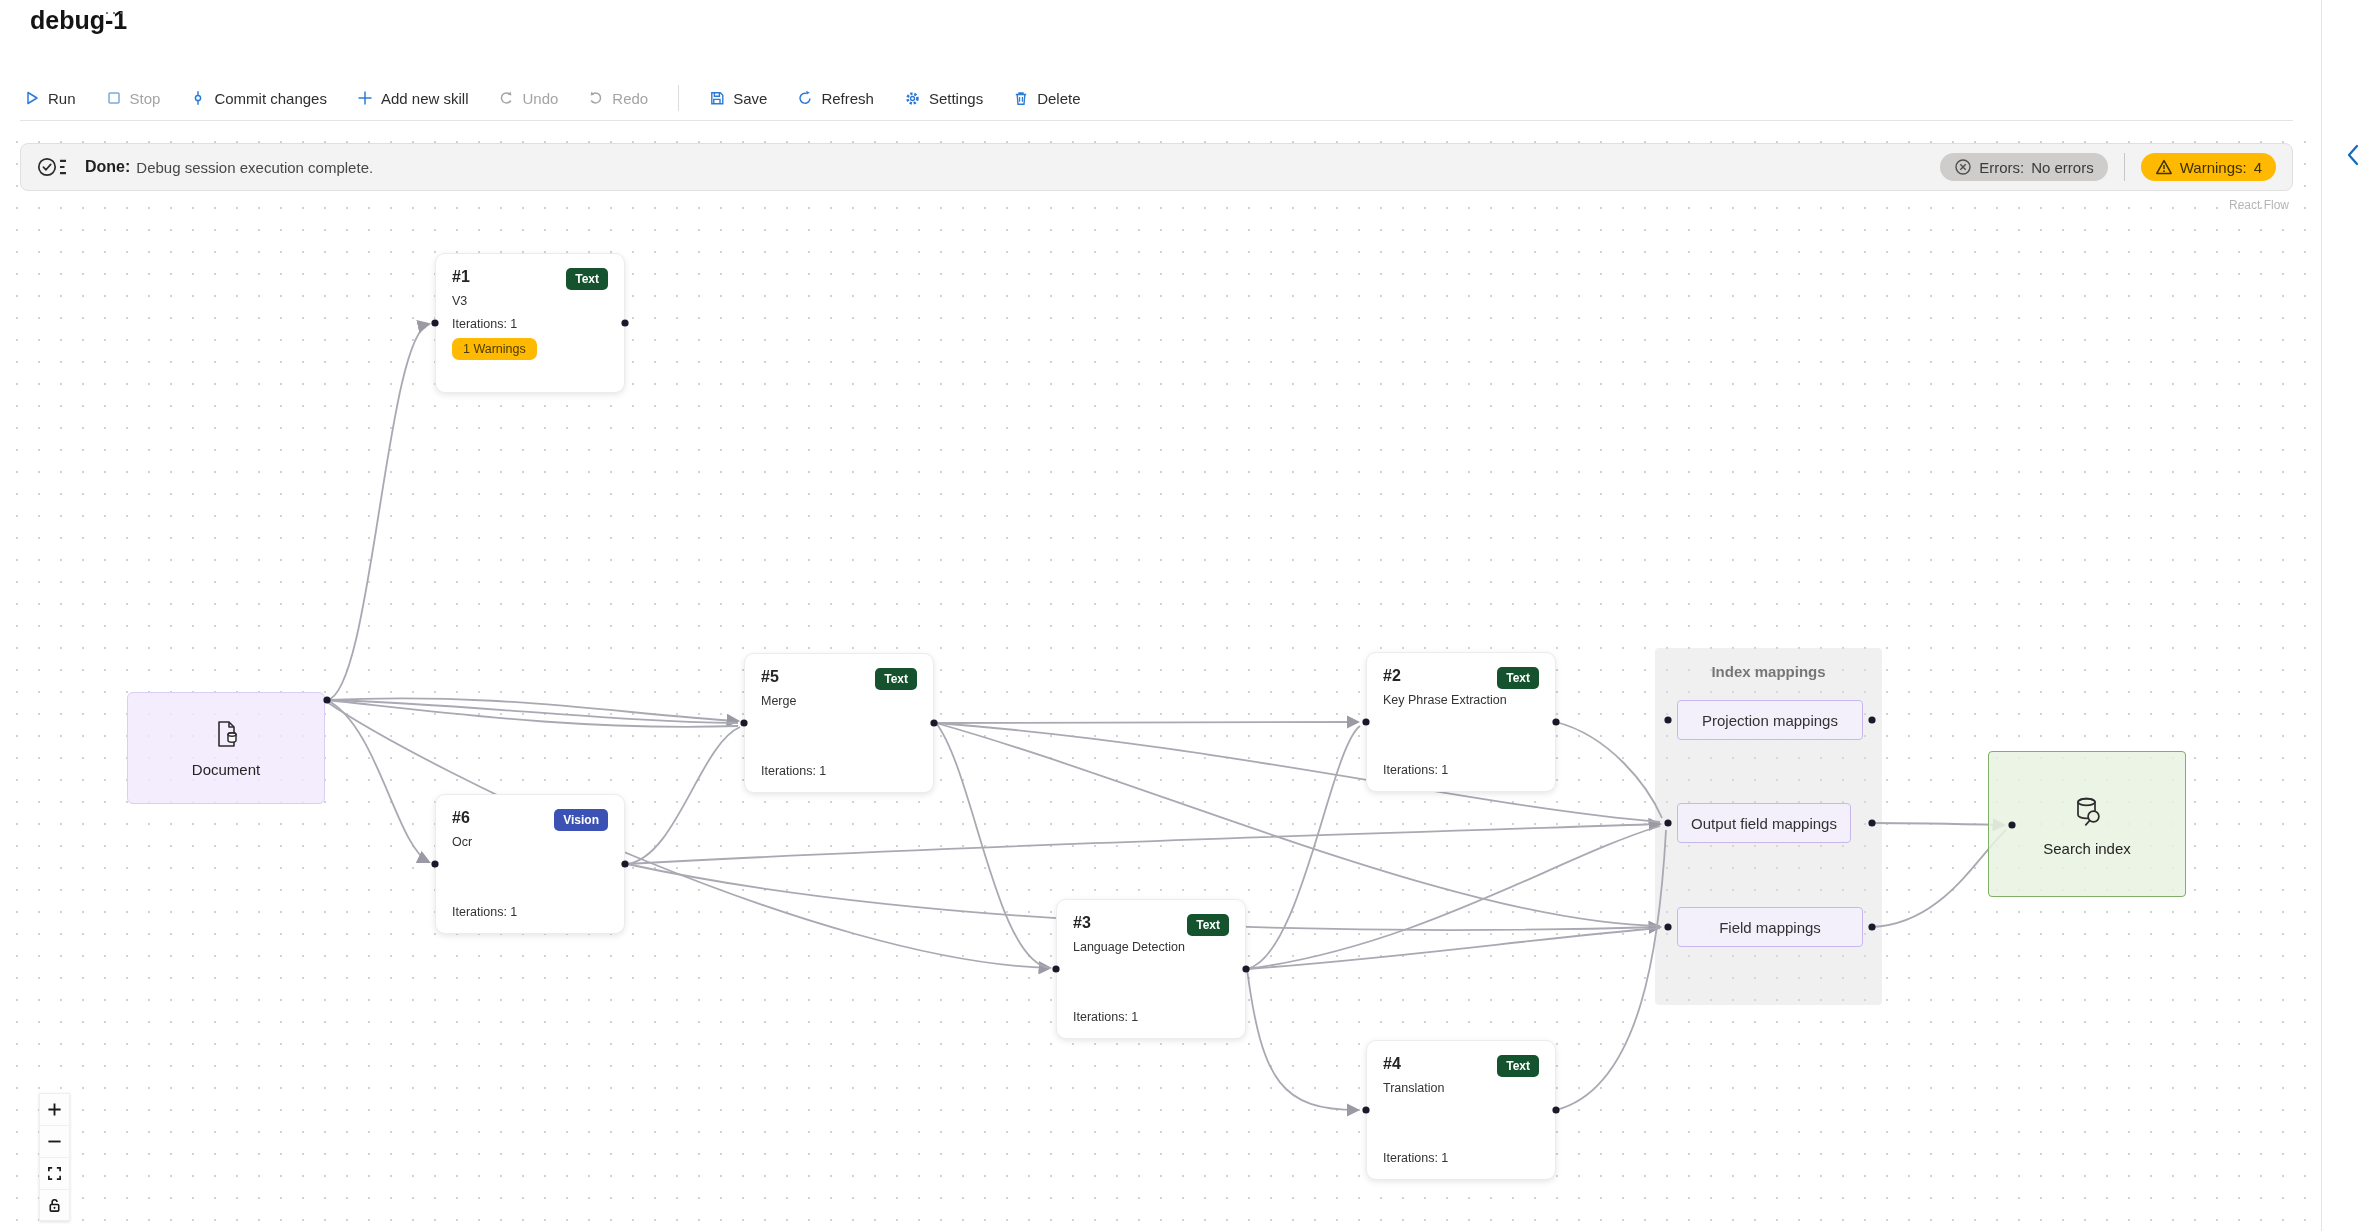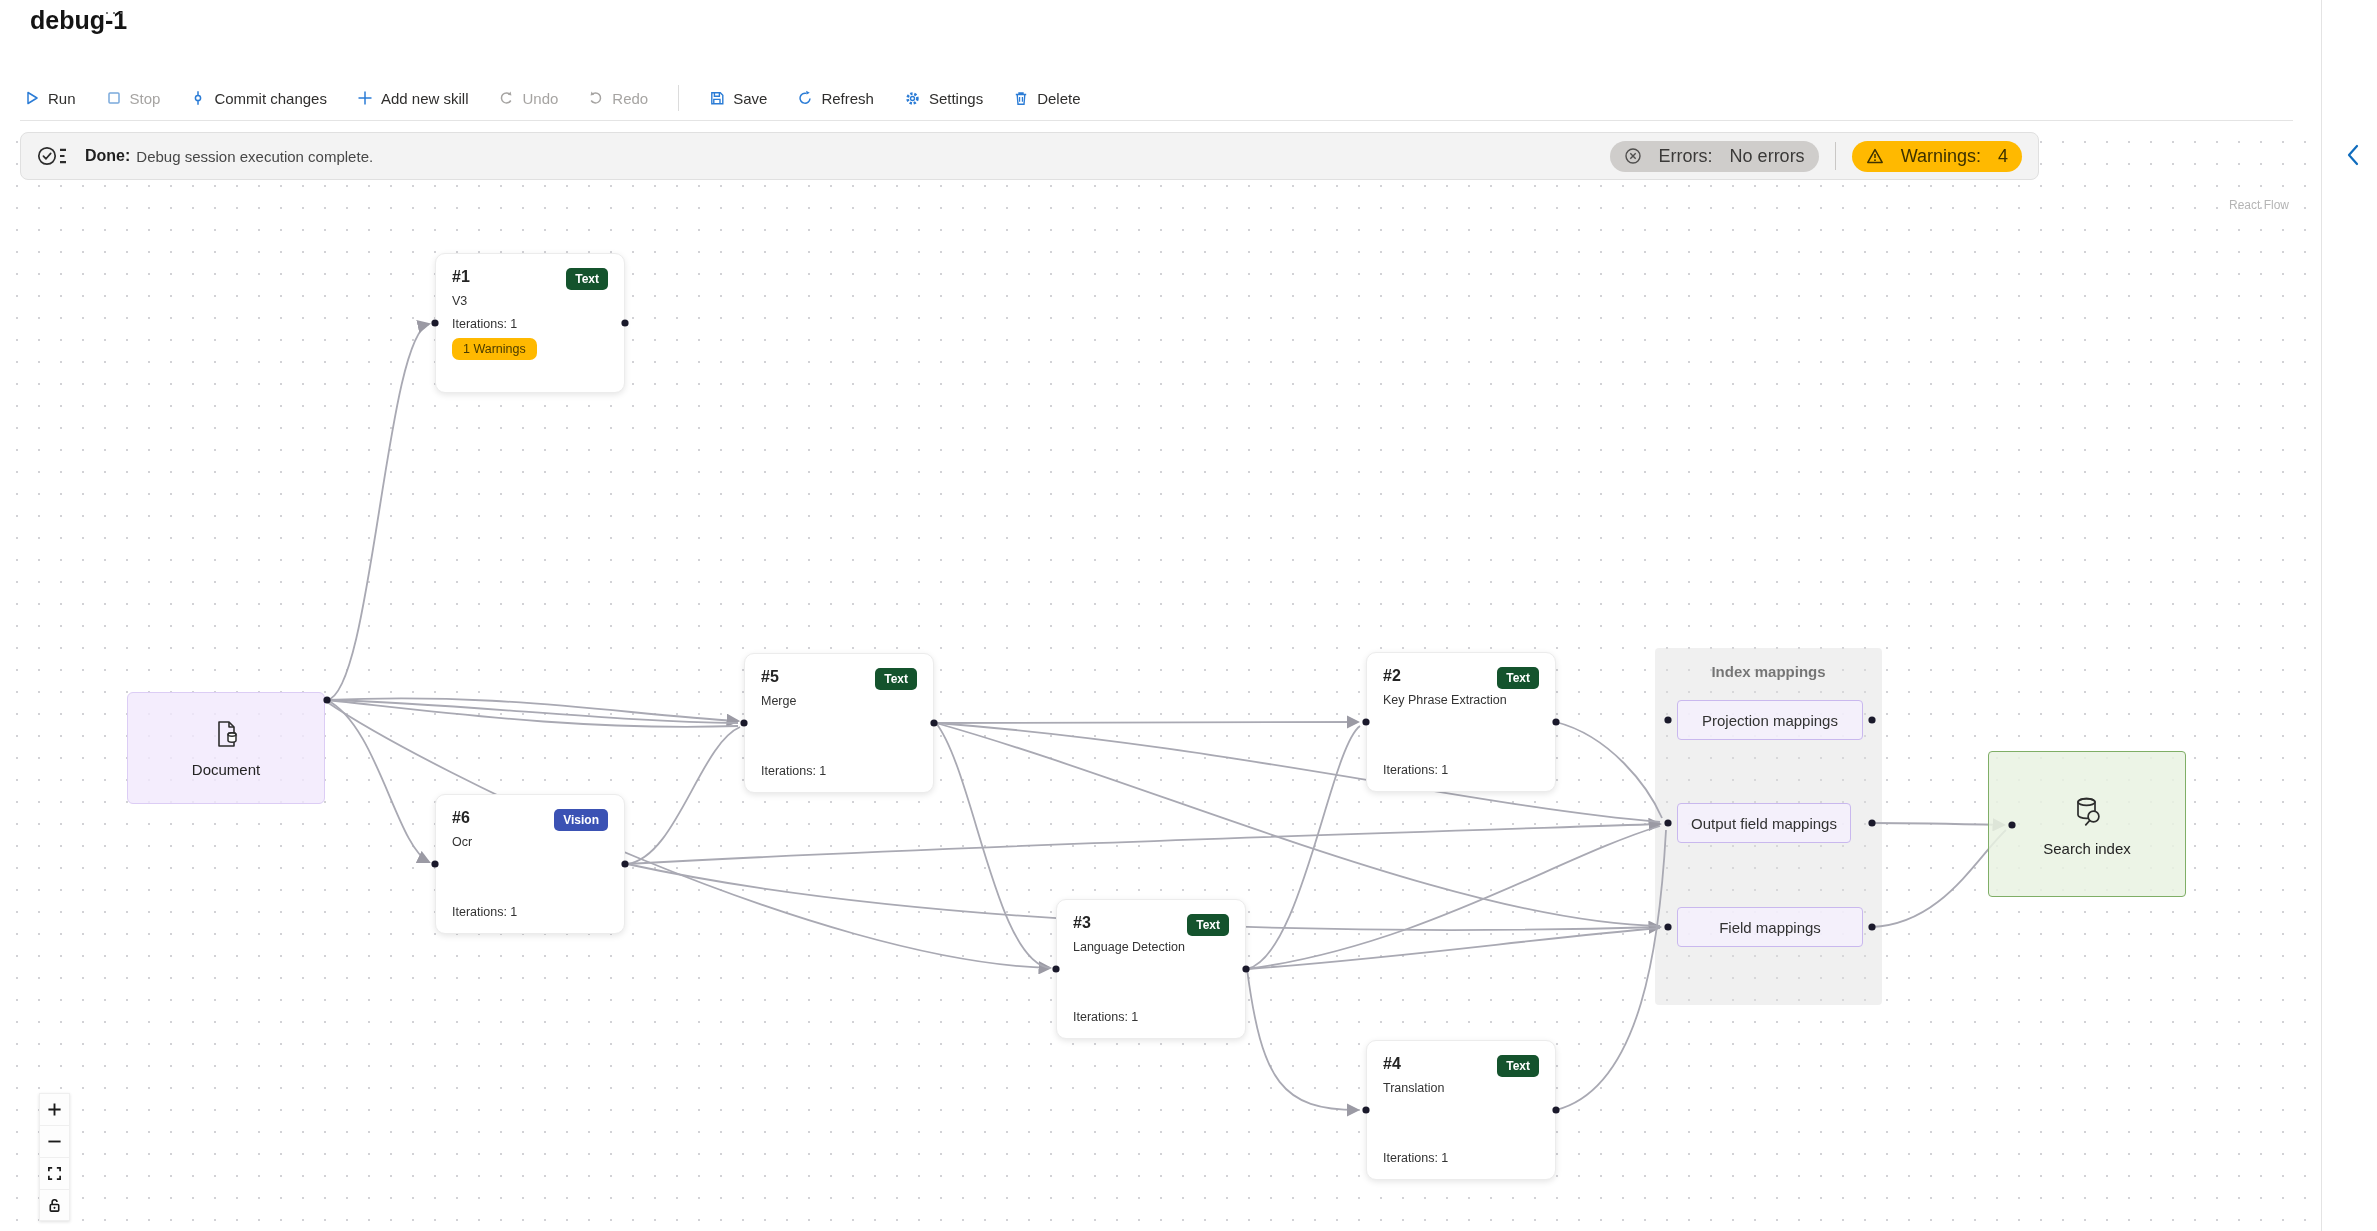--- a/index.html
+++ b/index.html
@@ -13,28 +13,28 @@
   .close-btn { left:2338px; top:8px; cursor:pointer; }
 
   
   .toolbar { left:24px; top:78px; height:40px; display:flex; align-items:center; gap:30px; z-index:12; }
   .tb-item { display:flex; align-items:center; gap:8px; font-size:15px; color:#2f2e2d; cursor:pointer; white-space:nowrap; }
   .tb-item.disabled { color:#a6a4a2; cursor:default; }
   .tb-divider { width:1px; height:26px; background:#dcdcdc; }
   .toolbar-border { left:20px; top:120px; width:2273px; height:1px; background:#e4e4e4; }
 
   
-  .banner { left:20px; top:132px; width:2019px; height:48px; background:#f3f3f3;
+  .banner { left:20px; top:143px; width:2273px; height:48px; background:#f3f3f3;
             border:1px solid #e0e0e0; border-radius:8px; display:flex; align-items:center;
             padding:0 16px; z-index:10; }
   .banner-status { font-size:16px; font-weight:bold; color:#1f1f1f; margin:0 6px 0 14px; }
   .banner-msg { font-size:15px; color:#474747; }
   .banner-right { margin-left:auto; display:flex; align-items:center; gap:16px; }
-  .pill { display:flex; align-items:center; gap:17px; border-radius:16px; padding:5px 14px;
-          font-size:18px; cursor:pointer;justify-content:space-between; }
+  .pill { display:flex; align-items:center; gap:7px; border-radius:16px; padding:5px 14px;
+          font-size:15px; cursor:pointer;justify-content:space-between; }
   .pill-errors { background:#cfcdcb; color:#3b3a39; }
   .pill-warnings { background:#ffb900; color:#3d3100; font-weight:500; }
   .pill-divider { width:1px; height:28px; background:#c9c7c5; }
 
   
   .canvas { left:0; top:125px; width:2321px; height:1106px; z-index:0;
             background-image:radial-gradient(#d2d2d6 1px, transparent 1.3px);
             background-size:22px 22px; background-position:6px 6px; }
   .rf-attribution { right:88px; top:198px; font-size:12px; color:#b5b5b5; z-index:2; }
 

